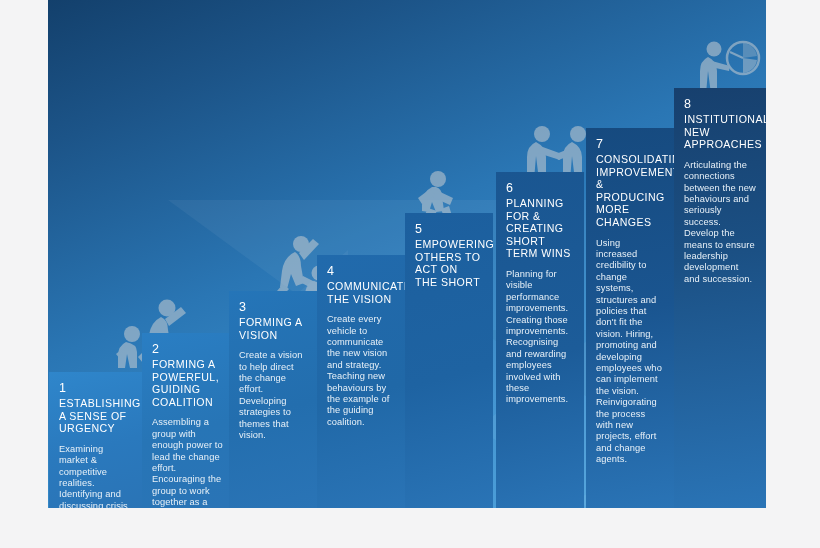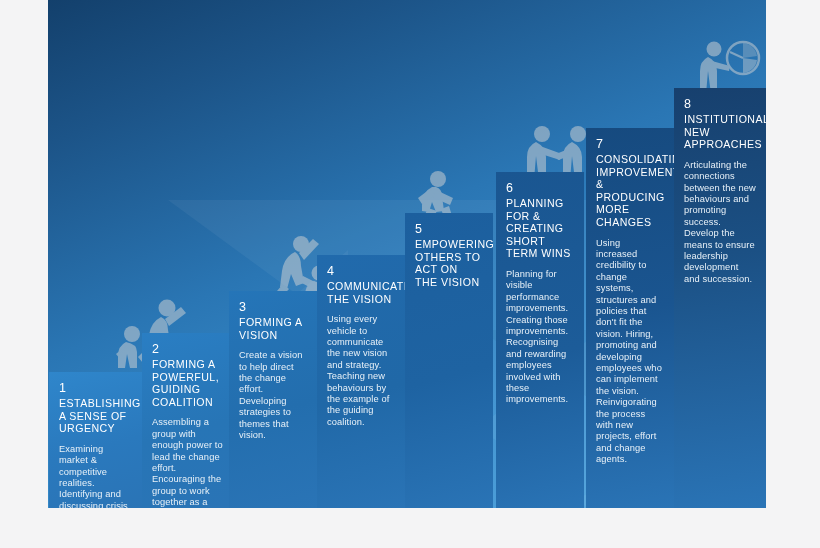--- a/index.html
+++ b/index.html
@@ -151,43 +151,43 @@
               background:linear-gradient(165deg,#2575b8 0%,#236eae 55%,#2a74b6 100%);">
     <div class="num">3</div>
     <div class="title">FORMING A VISION</div>
     <div class="desc">Create a vision to help direct the change effort. Developing strategies to themes that vision.</div>
   </div>
 
   <div class="step" style="left:317px;top:255px;width:88px;height:253px;
               background:linear-gradient(165deg,#216aac 0%,#2068a7 55%,#2a74b6 100%);">
     <div class="num">4</div>
     <div class="title">COMMUNICATING THE VISION</div>
-    <div class="desc">Using every vehicle to communicate the new vision and strategy. Teaching new behaviours by the example of the guiding coalition.</div>
+    <div class="desc">Create every vehicle to communicate the new vision and strategy. Teaching new behaviours by the example of the guiding coalition.</div>
   </div>
 
   <div class="step" style="left:405px;top:213px;width:88px;height:295px;
               background:linear-gradient(165deg,#1c5f9e 0%,#1e63a2 55%,#2a74b6 100%);">
     <div class="num">5</div>
-    <div class="title">EMPOWERING OTHERS TO ACT ON THE VISION</div>
+    <div class="title">EMPOWERING OTHERS TO ACT ON THE SHORT</div>
   </div>
 
   <div class="step" style="left:496px;top:172px;width:88px;height:336px;
               background:linear-gradient(165deg,#1a5691 0%,#1c5c99 55%,#2a74b6 100%);">
     <div class="num">6</div>
     <div class="title">PLANNING FOR &amp; CREATING SHORT TERM WINS</div>
     <div class="desc">Planning for visible performance improvements. Creating those improvements. Recognising and rewarding employees involved with these improvements.</div>
   </div>
 
   <div class="step" style="left:586px;top:128px;width:88px;height:380px;
               background:linear-gradient(170deg,#164a7f 0%,#1a5590 48%,#2a74b6 100%);">
     <div class="num">7</div>
     <div class="title">CONSOLIDATING IMPROVEMENTS &amp; PRODUCING MORE CHANGES</div>
     <div class="desc">Using increased credibility to change systems, structures and policies that don't fit the vision. Hiring, promoting and developing employees who can implement the vision. Reinvigorating the process with new projects, effort and change agents.</div>
   </div>
 
   <div class="step" style="left:674px;top:88px;width:92px;height:420px;
               background:linear-gradient(172deg,#17406e 0%,#1b5084 40%,#2a74b6 100%);">
     <div class="num">8</div>
     <div class="title">INSTITUTIONALISING NEW APPROACHES</div>
-    <div class="desc">Articulating the connections between the new behaviours and promoting success. Develop the means to ensure leadership development and succession.</div>
+    <div class="desc">Articulating the connections between the new behaviours and seriously success. Develop the means to ensure leadership development and succession.</div>
   </div>
 
 </div>
 
 </body></html>

